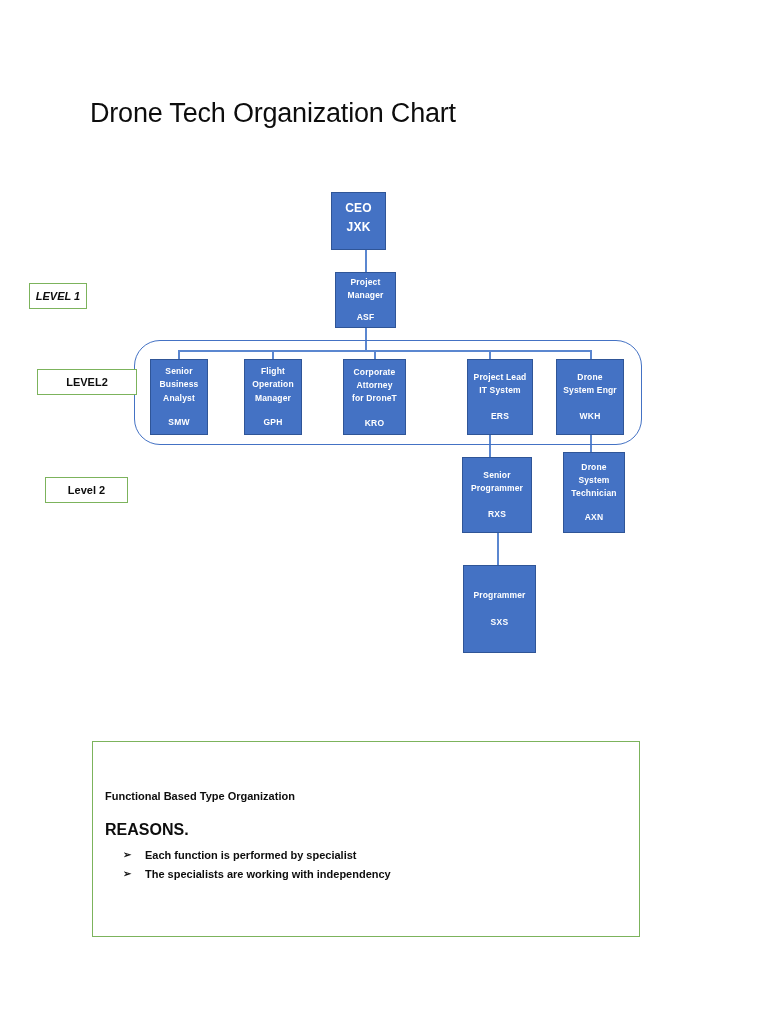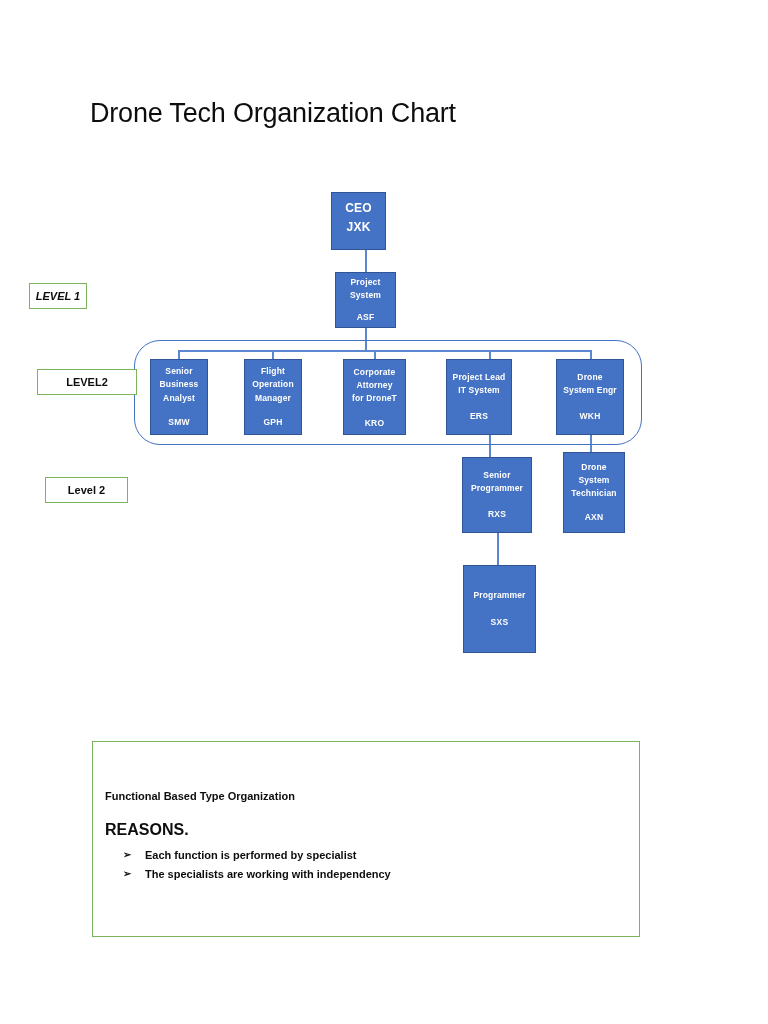--- a/index.html
+++ b/index.html
@@ -183,21 +183,21 @@
 
   <div id="level2-group"></div>
 
   <div class="org-box" id="box-ceo" style="left:331px; top:192px; width:55px; height:58px; justify-content:flex-start; padding:6px 2px;">
     <span class="org-title">CEO</span>
     <span class="org-code">JXK</span>
   </div>
 
   <div class="org-box" style="left:335px; top:272px; width:61px; height:56px; justify-content:center; padding:6px 2px;">
     <span class="org-title">Project
-System</span>
+Manager</span>
     <span class="org-code" style="margin-top:9px;">ASF</span>
   </div>
 
   <div class="org-box" style="left:150px; top:359px; width:58px; height:76px; justify-content:center; padding:6px 2px;">
     <span class="org-title">Senior
 Business
 Analyst</span>
     <span class="org-code" style="margin-top:11px;">SMW</span>
   </div>
 
@@ -208,21 +208,21 @@
     <span class="org-code" style="margin-top:11px;">GPH</span>
   </div>
 
   <div class="org-box" style="left:343px; top:359px; width:63px; height:76px; padding:6px 2px;">
     <span class="org-title">Corporate
 Attorney
 for DroneT</span>
     <span class="org-code" style="margin-top:11px;">KRO</span>
   </div>
 
-  <div class="org-box" style="left:446px; top:359px; width:66px; height:76px; justify-content:center; padding:6px 2px;align-items:center;">
+  <div class="org-box" style="left:467px; top:359px; width:66px; height:76px; justify-content:center; padding:6px 2px;align-items:center;">
     <span class="org-title">Project Lead
 IT System</span>
     <span class="org-code" style="margin-top:13px;">ERS</span>
   </div>
 
   <div class="org-box" style="left:556px; top:359px; width:68px; height:76px; justify-content:center; padding:6px 2px;">
     <span class="org-title">Drone
 System Engr</span>
     <span class="org-code" style="margin-top:13px;">WKH</span>
   </div>

